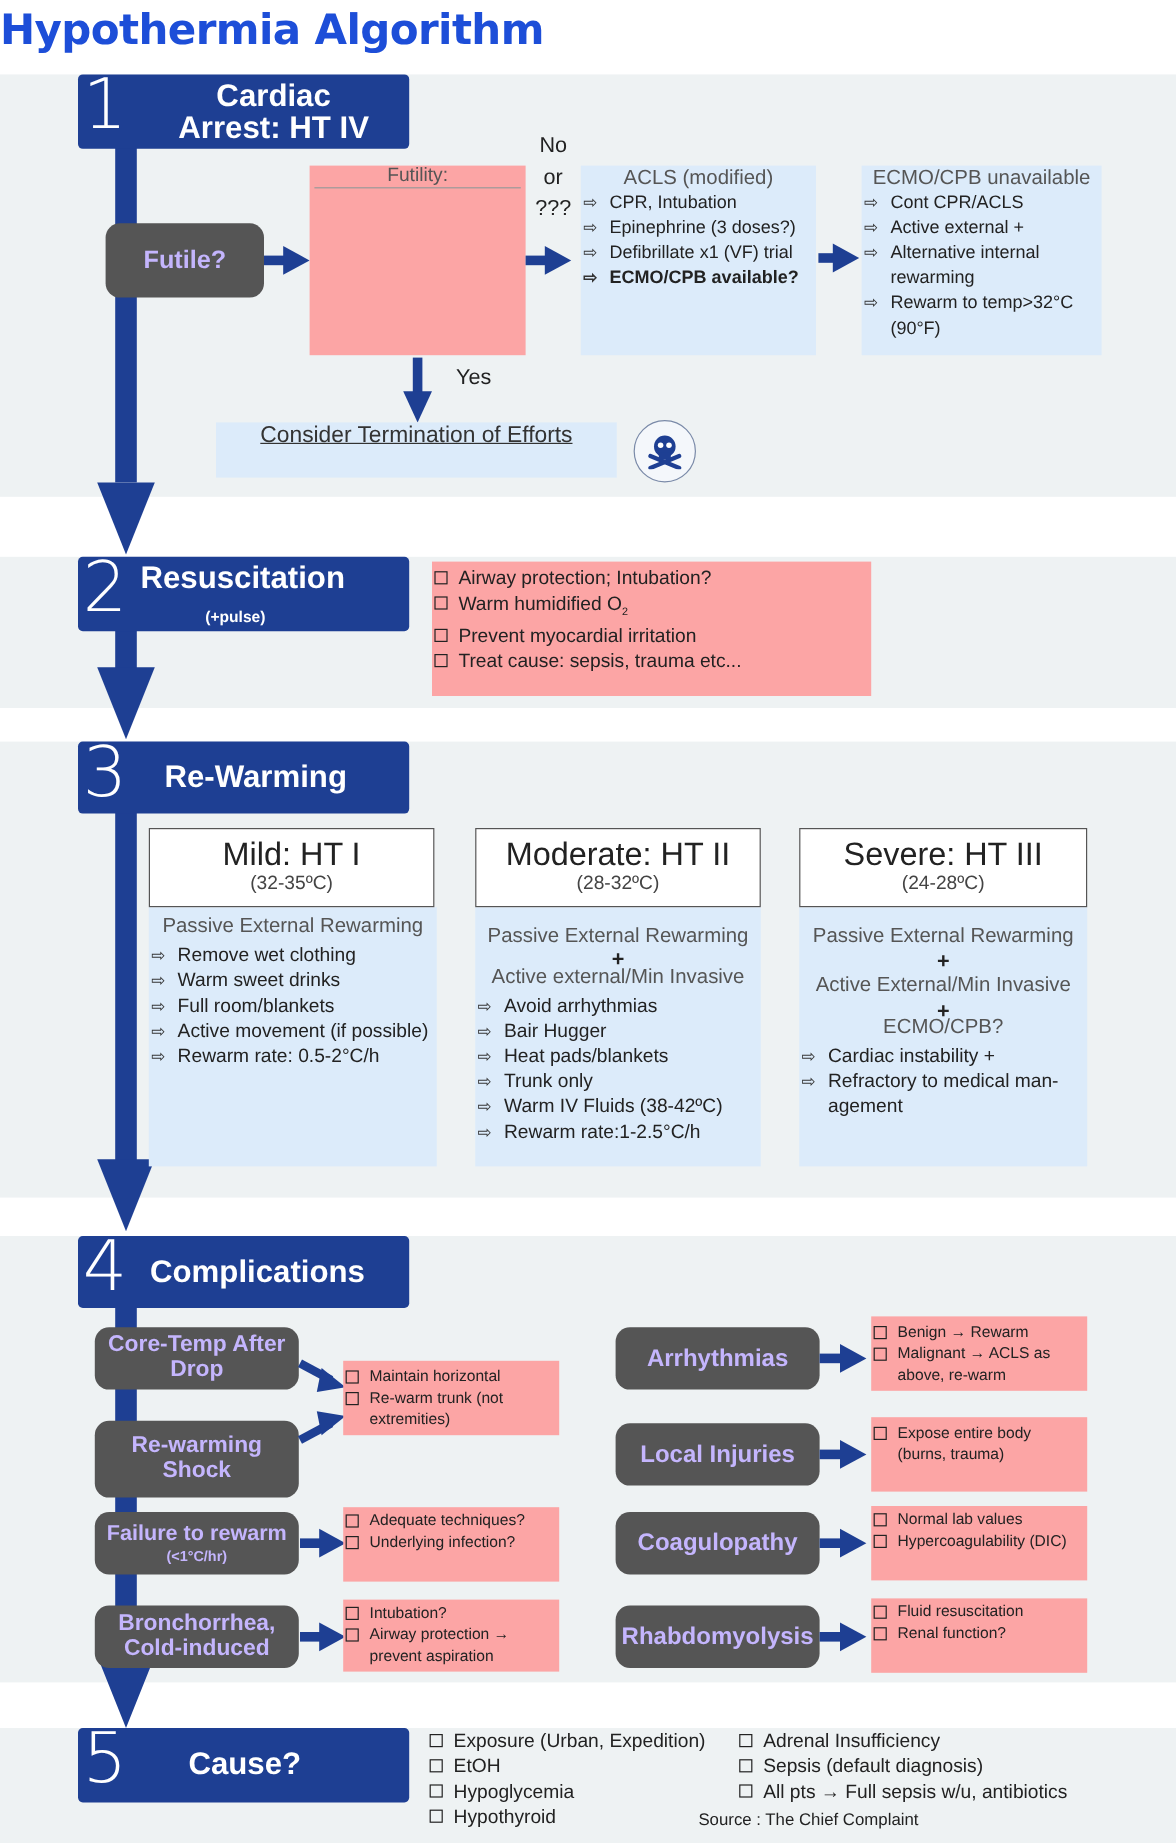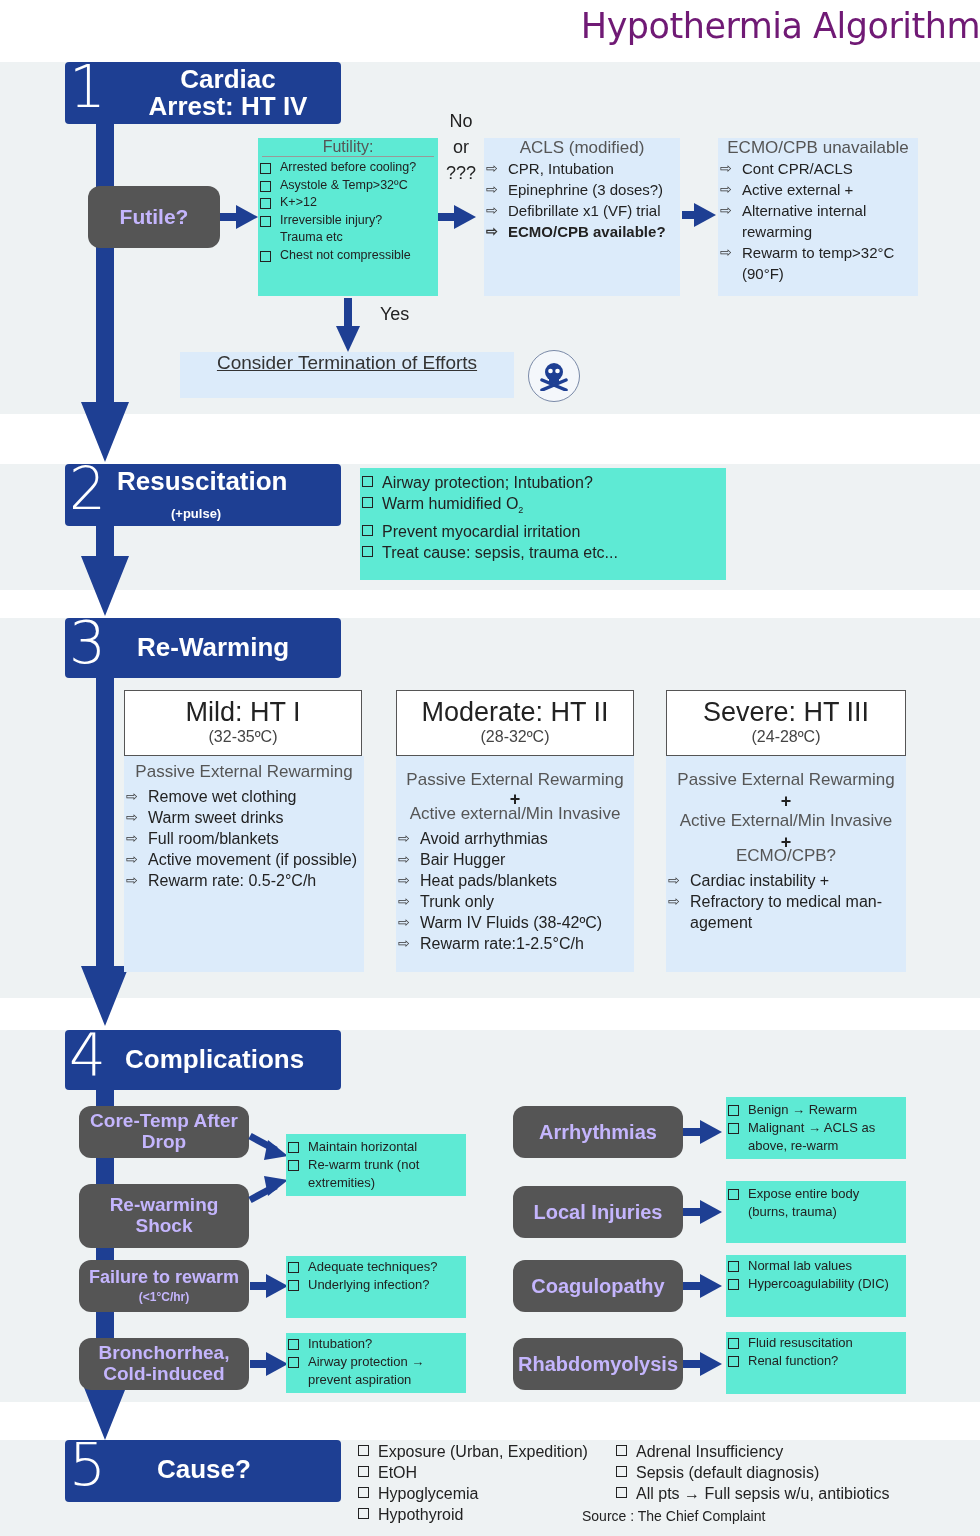--- a/index.html
+++ b/index.html
@@ -1,25 +1,25 @@
 <!DOCTYPE html>
 <html><head>
 <meta charset="utf-8">
 <style>
   * { box-sizing: border-box; margin: 0; padding: 0; }
   body { width: 980px; height: 1536px; background: #ffffff; position: relative; overflow: hidden; font-family: "Liberation Sans", sans-serif; color: #222; }
   .abs { position: absolute; }
-  .title { left: 0; top: 6px; width: 980px; text-align: right; font-size: 35px; font-weight: normal; color: #701a75; font-family: "DejaVu Sans", sans-serif; letter-spacing: -0.5px; }
+  .title { left: 0; top: 6px; width: 980px; text-align: left; font-size: 35px; font-weight: bold; color: #1d4ed8; font-family: "DejaVu Sans", sans-serif; letter-spacing: -0.5px; }
   .band { left: 0; width: 980px; background: #eef2f3; }
   .step { background: #1e3f93; color: #fff; border-radius: 4px; }
   .step .num { position: absolute; left: 4px; top: -4px; font-size: 58px; font-weight: 300; font-family: "DejaVu Sans", sans-serif; color: #fff; line-height: 1; }
   .step .lbl { position: absolute; font-weight: bold; color: #fff; font-size: 27px; line-height: 1.05; font-family: "Liberation Sans", sans-serif; }
   .vbar { background: #1e3f93; }
   .tri { width: 0; height: 0; border-left: 24px solid transparent; border-right: 24px solid transparent; border-top: 60px solid #1e3f93; }
-  .grey { background: #5eead4; }
+  .grey { background: #fca5a5; }
   .lblue { background: #dcebfa; }
   .pill { background: #555555; color: #c4b5fd; border-radius: 12px; font-weight: bold; text-align: center; display: flex; flex-direction: column; align-items: center; justify-content: center; font-size: 20px; line-height: 1.1; }
   .pill .sub { font-size: 12px; margin-top: 4px; }
   .chk { font-size: 14px; line-height: 18px; color: #222; }
   .chk li { list-style: none; padding-left: 22px; position: relative; }
   .chk li::before { content: ""; position: absolute; left: 2px; top: 4px; width: 9px; height: 9px; border: 1.5px solid #222; }
   .chk li.cont::before { display: none; }
   .arr li { list-style: none; padding-left: 22px; position: relative; font-size: 16px; line-height: 21px; color: #222; }
   .arr li::before { content: "\21E8"; position: absolute; left: 0; top: 0; font-size: 14px; color: #333; }
   .arr li.cont::before { display: none; }
@@ -60,28 +60,20 @@
 </div>
 
 <div class="abs pill" style="left:88px;top:186px;width:132px;height:62px;font-size:21px;">
   <span>Futile?</span>
 </div>
 <div class="abs shaft" style="left:220px;top:213px;width:18px;"></div>
 <div class="abs rarr" style="left:236px;top:205px;"></div>
 
 <div class="abs grey" style="left:258px;top:138px;width:180px;height:158px;">
   <div class="hdr" style="border-bottom:1px solid #999;margin:0 4px;font-size:16px;">Futility:</div>
-  <ul class="chk" style="font-size:12.5px;line-height:17.5px;padding-top:2px;">
-    <li>Arrested before cooling?</li>
-    <li>Asystole &amp; Temp&gt;32ºC</li>
-    <li>K+&gt;12</li>
-    <li>Irreversible injury?</li>
-    <li class="cont">Trauma etc</li>
-    <li>Chest not compressible</li>
-  </ul>
 </div>
 
 <div class="abs" style="left:440px;top:108px;width:42px;text-align:center;font-size:18px;line-height:26px;color:#222;">
   <div>No</div>
   <div>or</div>
   <div>???</div>
 </div>
 <div class="abs shaft" style="left:438px;top:213px;width:18px;"></div>
 <div class="abs rarr" style="left:454px;top:205px;"></div>
 

